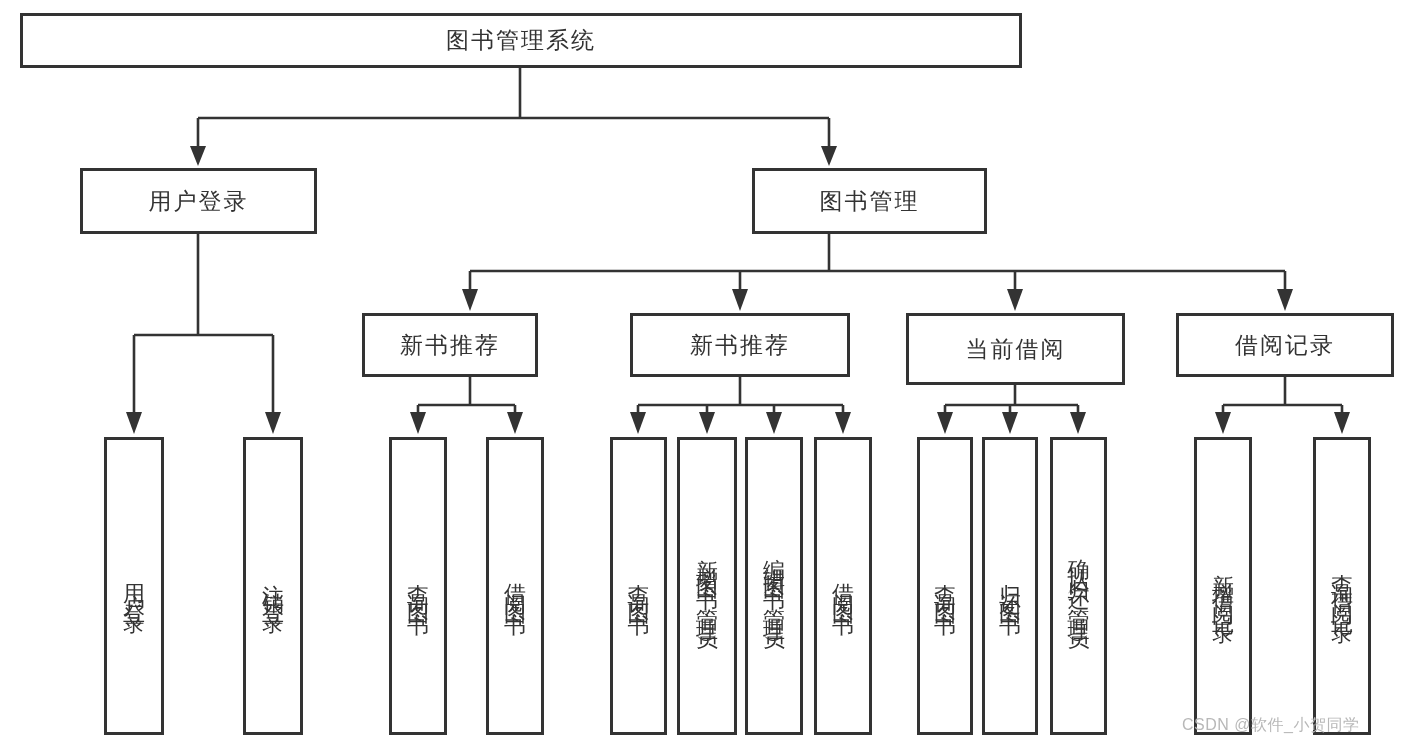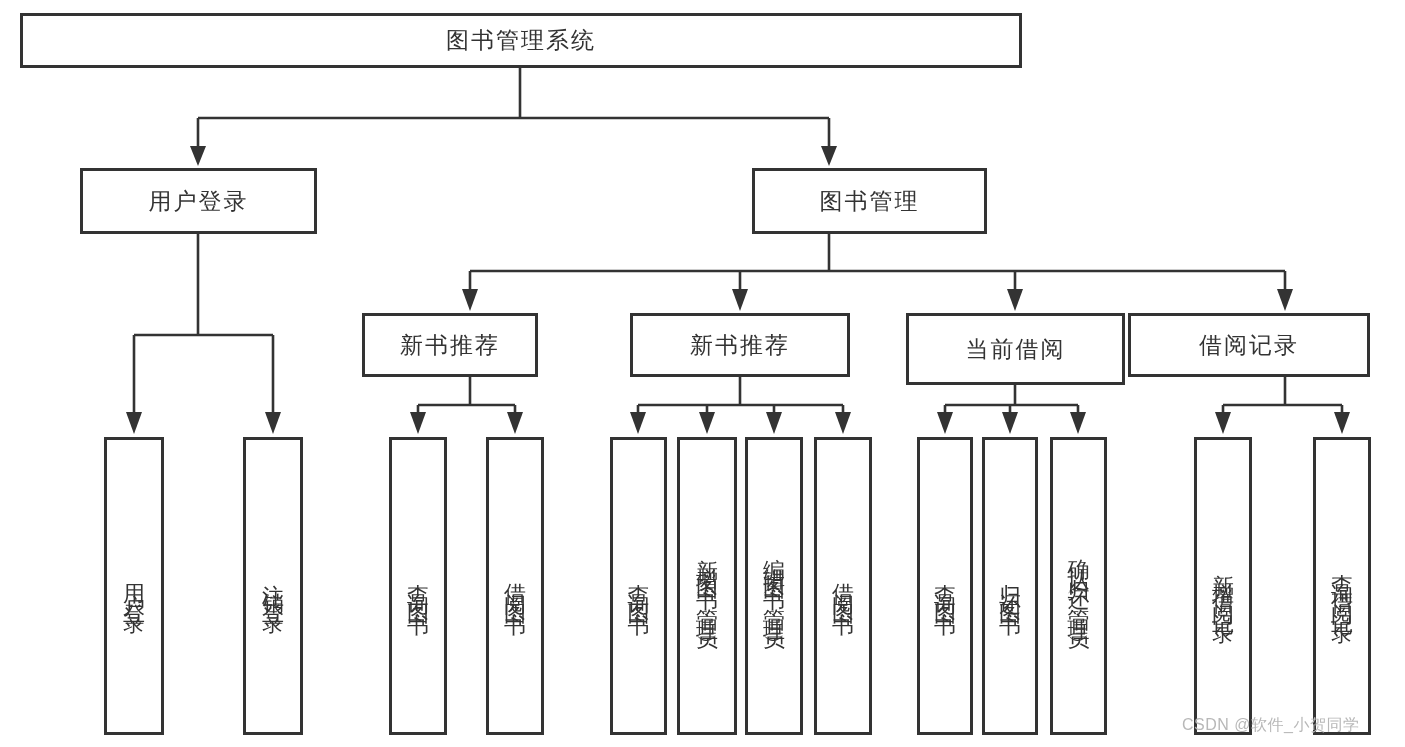--- a/index.html
+++ b/index.html
@@ -113,21 +113,21 @@
 
   <div class="box hbox" style="left:362px;top:313px;width:176px;height:64px;">
     <span>新书推荐</span>
   </div>
   <div class="box hbox" style="left:630px;top:313px;width:220px;height:64px;">
     <span>新书推荐</span>
   </div>
   <div class="box hbox" style="left:906px;top:313px;width:219px;height:72px;">
     <span>当前借阅</span>
   </div>
-  <div class="box hbox" style="left:1128px;top:313px;width:242px;height:64px;">
+  <div class="box hbox" style="left:1176px;top:313px;width:218px;height:64px;">
     <span>借阅记录</span>
   </div>
 
   <div class="box vbox" style="left:104px;top:437px;width:60px;height:298px;">
     <span>用户登录</span>
   </div>
   <div class="box vbox" style="left:243px;top:437px;width:60px;height:298px;">
     <span>注销登录</span>
   </div>
 

